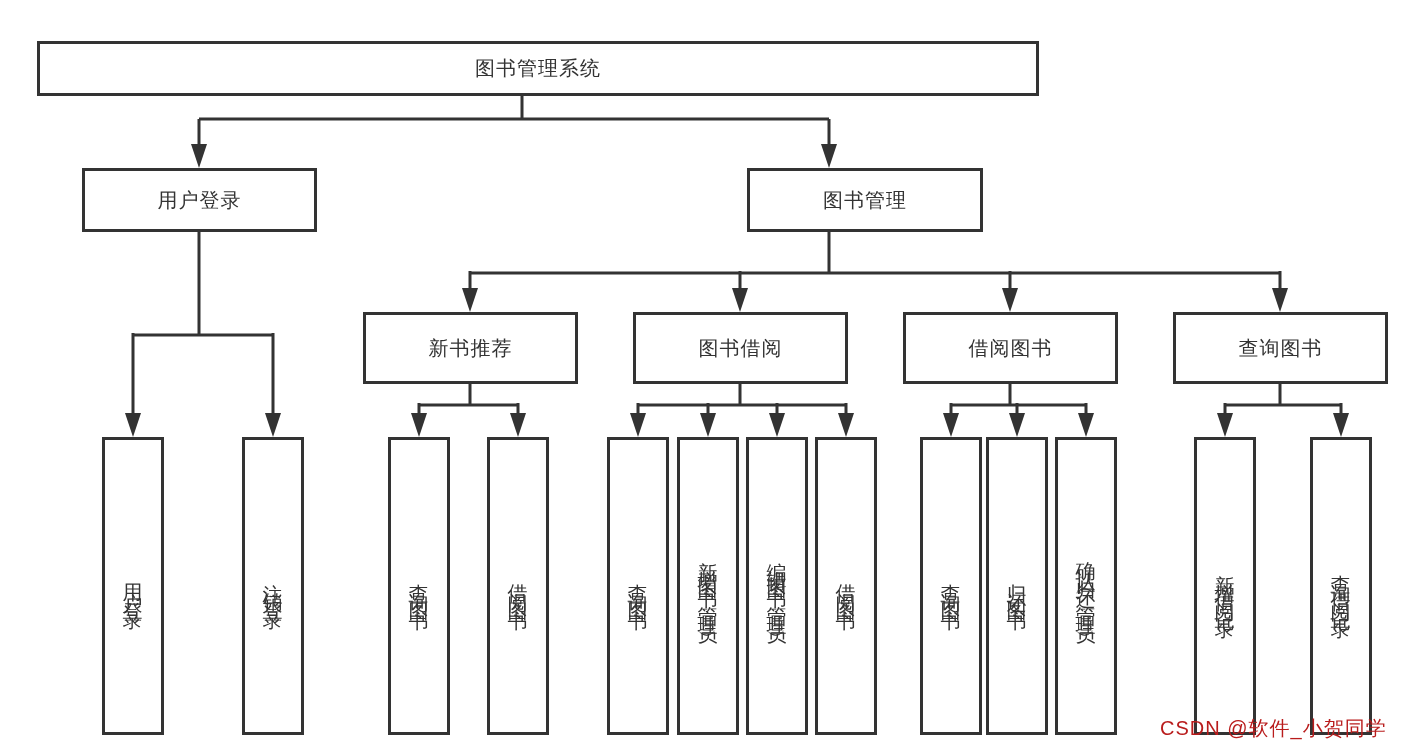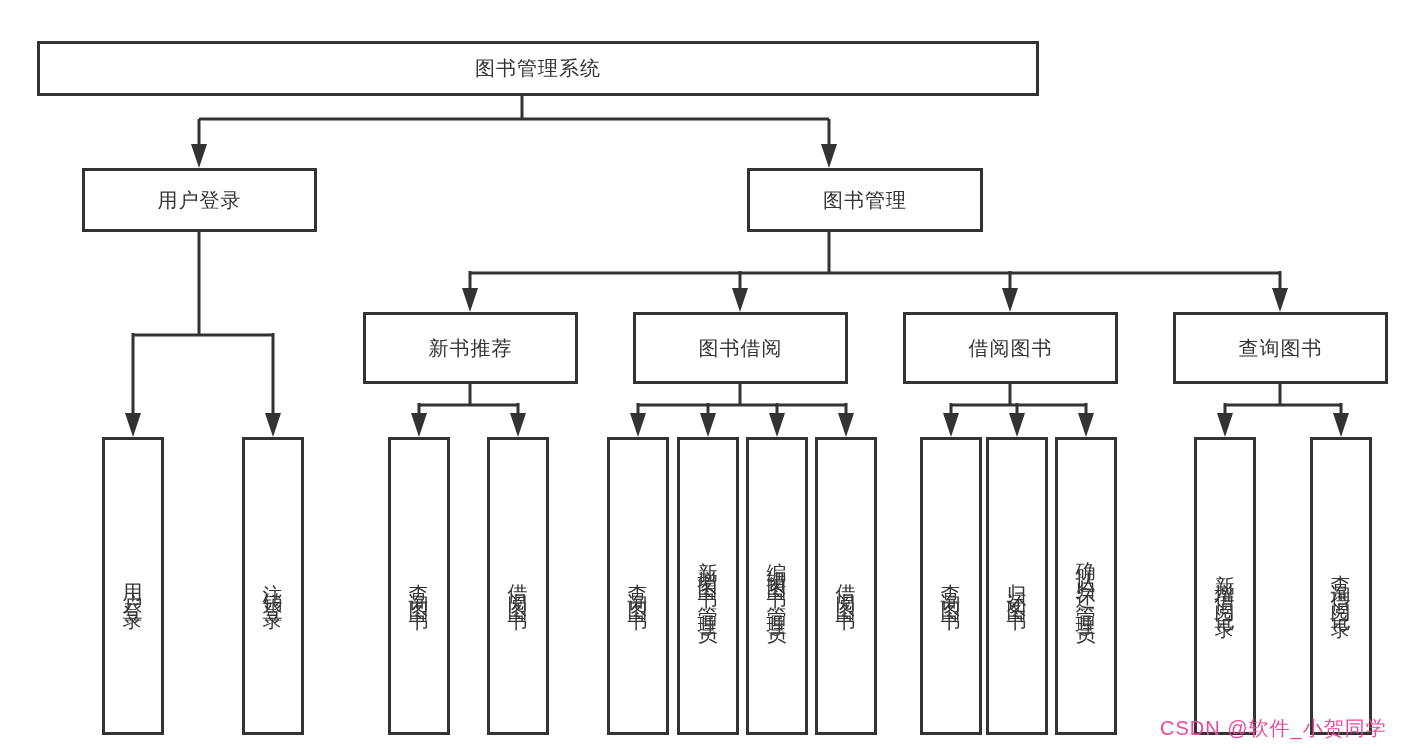--- a/index.html
+++ b/index.html
@@ -30,21 +30,21 @@
   .n-records{left:1173px;}
   
   .n-leaf{top:437px;width:62px;height:298px;}
   .lf-login{left:102px;}   .lf-logout{left:242px;}
   .lf-nbq{left:388px;}     .lf-nbb{left:487px;}
   .lf-bbq{left:607px;}     .lf-bba{left:677px;}  .lf-bbe{left:746px;}  .lf-bbb{left:815px;}
   .lf-cbq{left:920px;}     .lf-cbr{left:986px;}  .lf-cbc{left:1055px;}
   .lf-bra{left:1194px;}    .lf-brq{left:1310px;}
   .watermark{
     position:absolute;left:1160px;top:715px;z-index:5;
-    font-size:20px;color:#ec4899;letter-spacing:1px;white-space:nowrap;
+    font-size:20px;color:#b91c1c;letter-spacing:1px;white-space:nowrap;
   }
 </style>
 </head>
 <body>
 
 <div class="canvas">
 
   <svg class="connectors" width="1405" height="747" viewBox="0 0 1405 747">
 
     <path fill="none" stroke="#333333" stroke-width="3" d="

